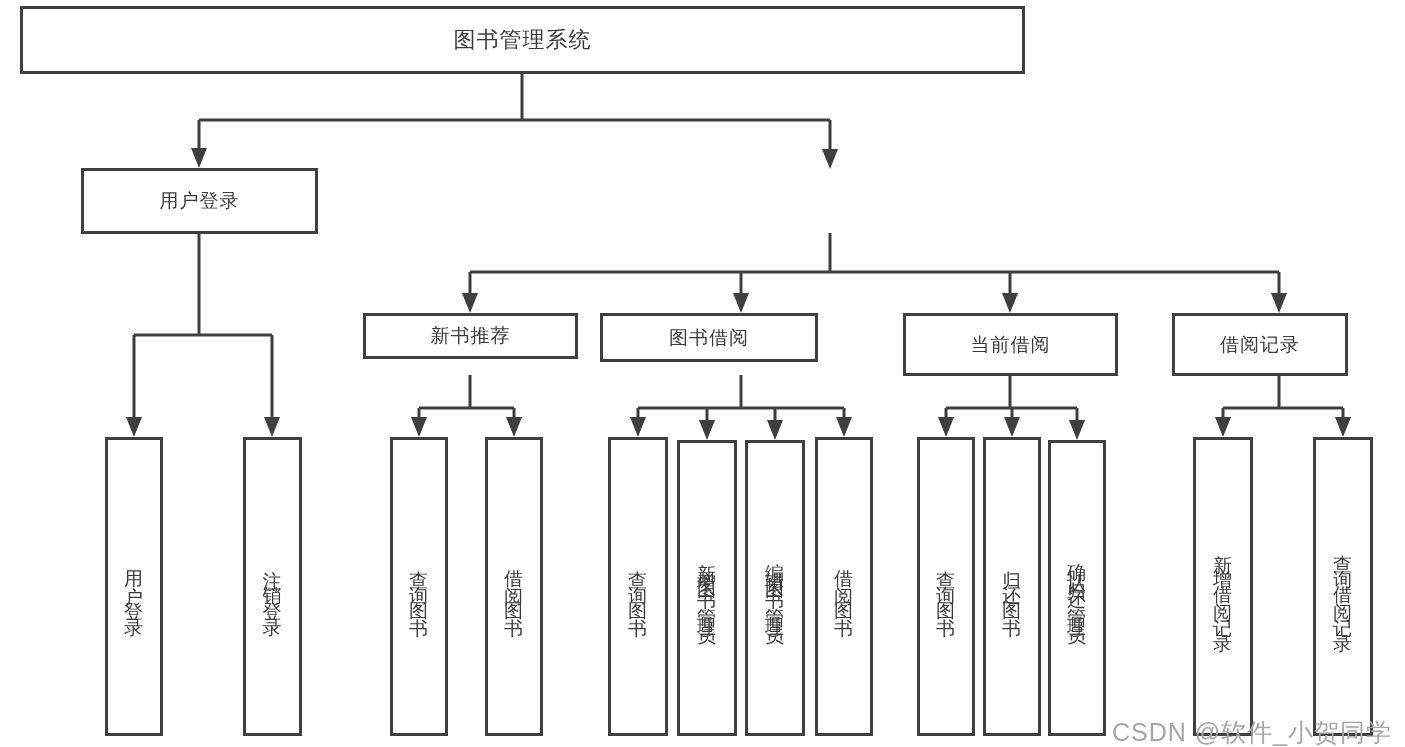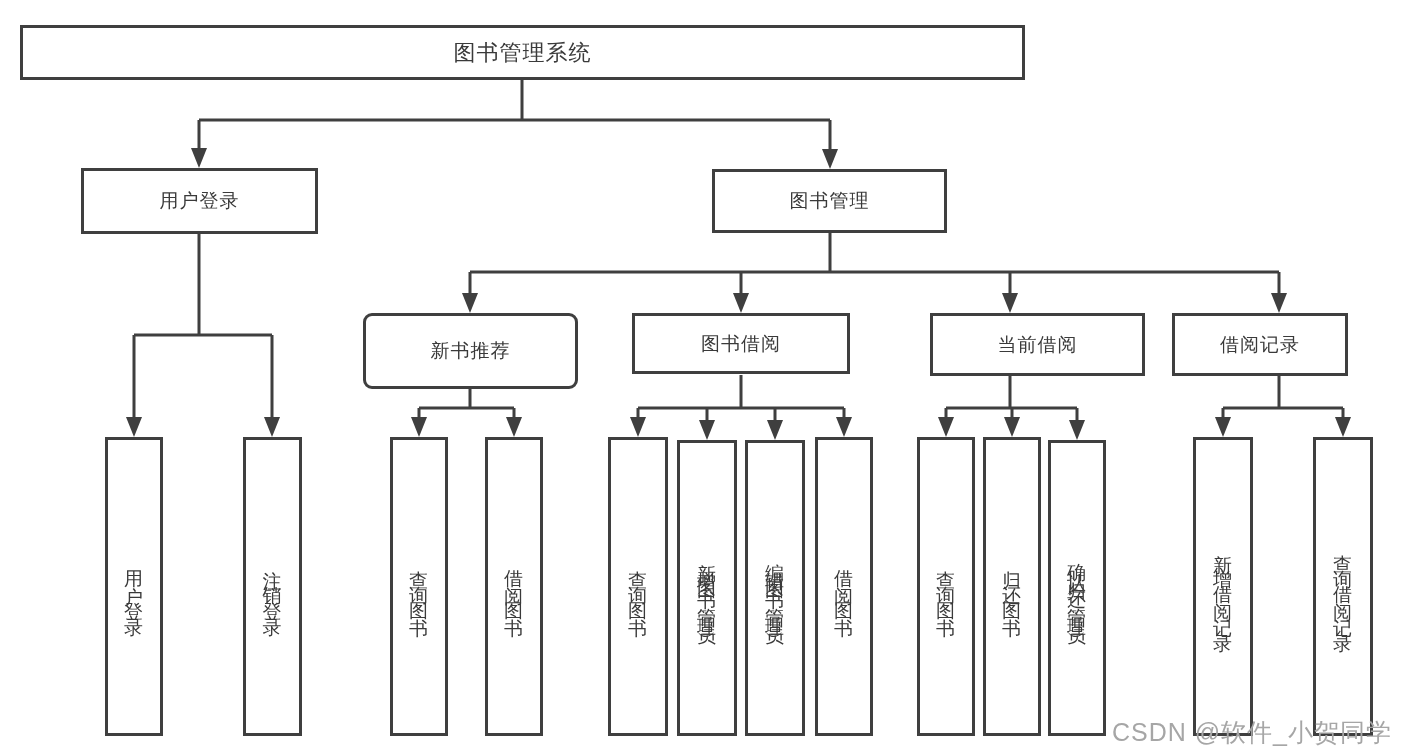--- a/index.html
+++ b/index.html
@@ -92,28 +92,27 @@
     <path d="M1010 375 V408 M946 408 H1077 M946 408 V421 M1012 408 V421 M1077 408 V424"></path>
     <polygon points="938,417 954,417 946,437"></polygon>
     <polygon points="1004,417 1020,417 1012,437"></polygon>
     <polygon points="1069,420 1085,420 1077,440"></polygon>
 
     <path d="M1279 375 V408 M1223 408 H1343 M1223 408 V421 M1343 408 V421"></path>
     <polygon points="1215,417 1231,417 1223,437"></polygon>
     <polygon points="1335,417 1351,417 1343,437"></polygon>
   </svg>
 
-  <div class="box root-box" style="left:20px; top:25px; width:1005px; height:55px;">图书管理系统</div>
+  <div class="box root-box" style="left:20px; top:6px; width:1005px; height:68px;">图书管理系统</div>
 
   <div class="box h-box" style="left:81px; top:168px; width:237px; height:66px;">用户登录</div>
-  <div class="box h-box" style="left:712px; top:169px; width:235px; height:64px;">图书管理</div>
 
-  <div class="box h-box" style="left:363px; top:313px; width:215px; height:76px;border-radius:9px;">新书推荐</div>
-  <div class="box h-box" style="left:632px; top:313px; width:218px; height:61px;">图书借阅</div>
-  <div class="box h-box" style="left:930px; top:313px; width:215px; height:63px;">当前借阅</div>
+  <div class="box h-box" style="left:363px; top:313px; width:215px; height:46px;">新书推荐</div>
+  <div class="box h-box" style="left:600px; top:313px; width:218px; height:49px;">图书借阅</div>
+  <div class="box h-box" style="left:903px; top:313px; width:215px; height:63px;">当前借阅</div>
   <div class="box h-box" style="left:1172px; top:313px; width:176px; height:63px;">借阅记录</div>
 
   <div class="box leaf" style="left:105px; top:437px; width:58px; height:299px;">用户登录</div>
   <div class="box leaf" style="left:243px; top:437px; width:59px; height:299px;">注销登录</div>
 
   <div class="box leaf" style="left:390px; top:437px; width:58px; height:299px;">查询图书</div>
   <div class="box leaf" style="left:485px; top:437px; width:58px; height:299px;">借阅图书</div>
 
   <div class="box leaf" style="left:608px; top:437px; width:60px; height:299px;">查询图书</div>
   <div class="box leaf tight low" style="left:677px; top:440px; width:60px; height:296px;">新增图书（管理员）</div>

